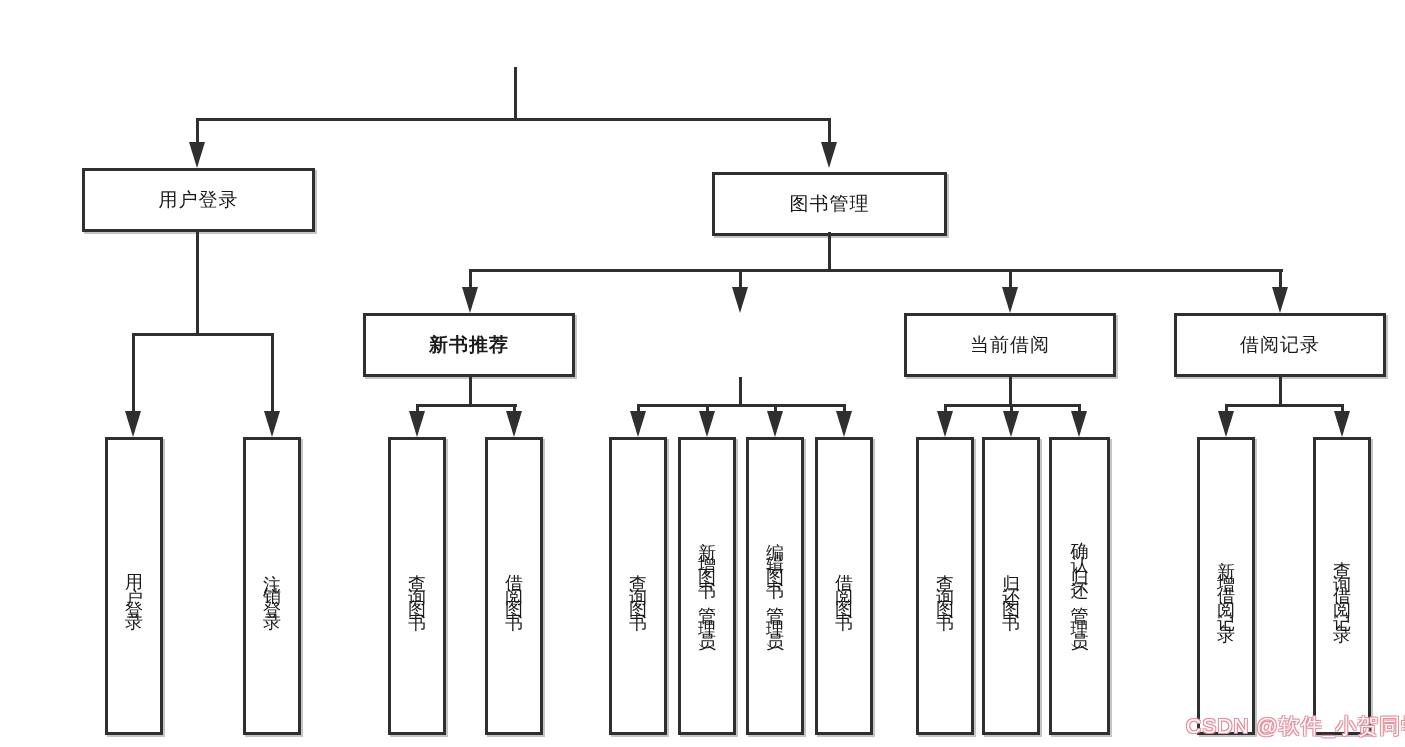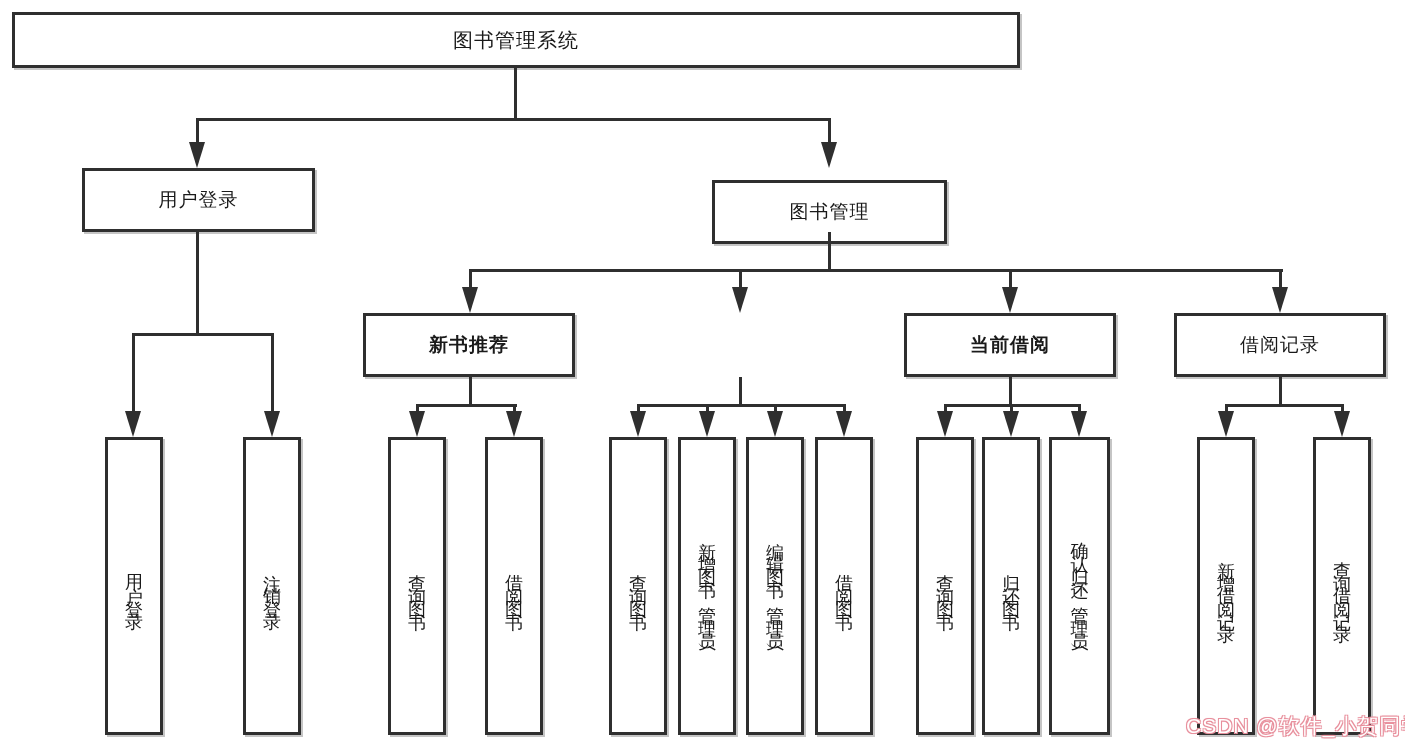--- a/index.html
+++ b/index.html
@@ -82,35 +82,32 @@
       -1px 1px 0 var(--wm, #e8909d),
       0 0 2px var(--wm, #e8909d);
     white-space: nowrap;
   }
 </style>
 </head>
 <body>
 
 <div id="stage">
 
-  <div class="box root" style="left:12px; top:12px; width:1008px; height:56px;">
-    <span>图书管理系统</span>
-  </div>
 
   <div class="vline" style="left:514px; top:67px; height:52px;"></div>
   <div class="hline" style="left:196px; top:118px; width:635px;"></div>
   <div class="vline" style="left:196px; top:118px; height:28px;"></div>
   <div class="arrow" style="left:189px; top:142px;"></div>
   <div class="vline" style="left:828px; top:118px; height:28px;"></div>
   <div class="arrow" style="left:821px; top:142px;"></div>
 
   <div class="box" style="left:82px; top:168px; width:233px; height:64px;">
     <span>用户登录</span>
   </div>
-  <div class="box" style="left:712px; top:180px; width:235px; height:64px;">
+  <div class="box" style="left:712px; top:172px; width:235px; height:64px;">
     <span>图书管理</span>
   </div>
 
   <div class="vline" style="left:196px; top:232px; height:104px;"></div>
   <div class="hline" style="left:132px; top:333px; width:142px;"></div>
   <div class="vline" style="left:132px; top:333px; height:80px;"></div>
   <div class="arrow" style="left:125px; top:411px;"></div>
   <div class="vline" style="left:271px; top:333px; height:80px;"></div>
   <div class="arrow" style="left:264px; top:411px;"></div>
 
@@ -121,21 +118,21 @@
   <div class="vline" style="left:739px; top:269px; height:22px;"></div>
   <div class="arrow" style="left:732px; top:287px;"></div>
   <div class="vline" style="left:1009px; top:269px; height:22px;"></div>
   <div class="arrow" style="left:1002px; top:287px;"></div>
   <div class="vline" style="left:1279px; top:269px; height:22px;"></div>
   <div class="arrow" style="left:1272px; top:287px;"></div>
 
   <div class="box" style="left:363px; top:313px; width:212px; height:64px;font-weight:bold;">
     <span>新书推荐</span>
   </div>
-  <div class="box" style="left:904px; top:313px; width:212px; height:64px;font-weight:bold;">
+  <div class="box" style="left:904px; top:313px; width:212px; height:64px;">
     <span>当前借阅</span>
   </div>
   <div class="box" style="left:1174px; top:313px; width:212px; height:64px;align-items:center;">
     <span>借阅记录</span>
   </div>
 
   <div class="vline" style="left:469px; top:377px; height:30px;"></div>
   <div class="hline" style="left:416px; top:404px; width:101px;"></div>
   <div class="vline" style="left:416px; top:404px; height:10px;"></div>
   <div class="arrow" style="left:409px; top:411px;"></div>

